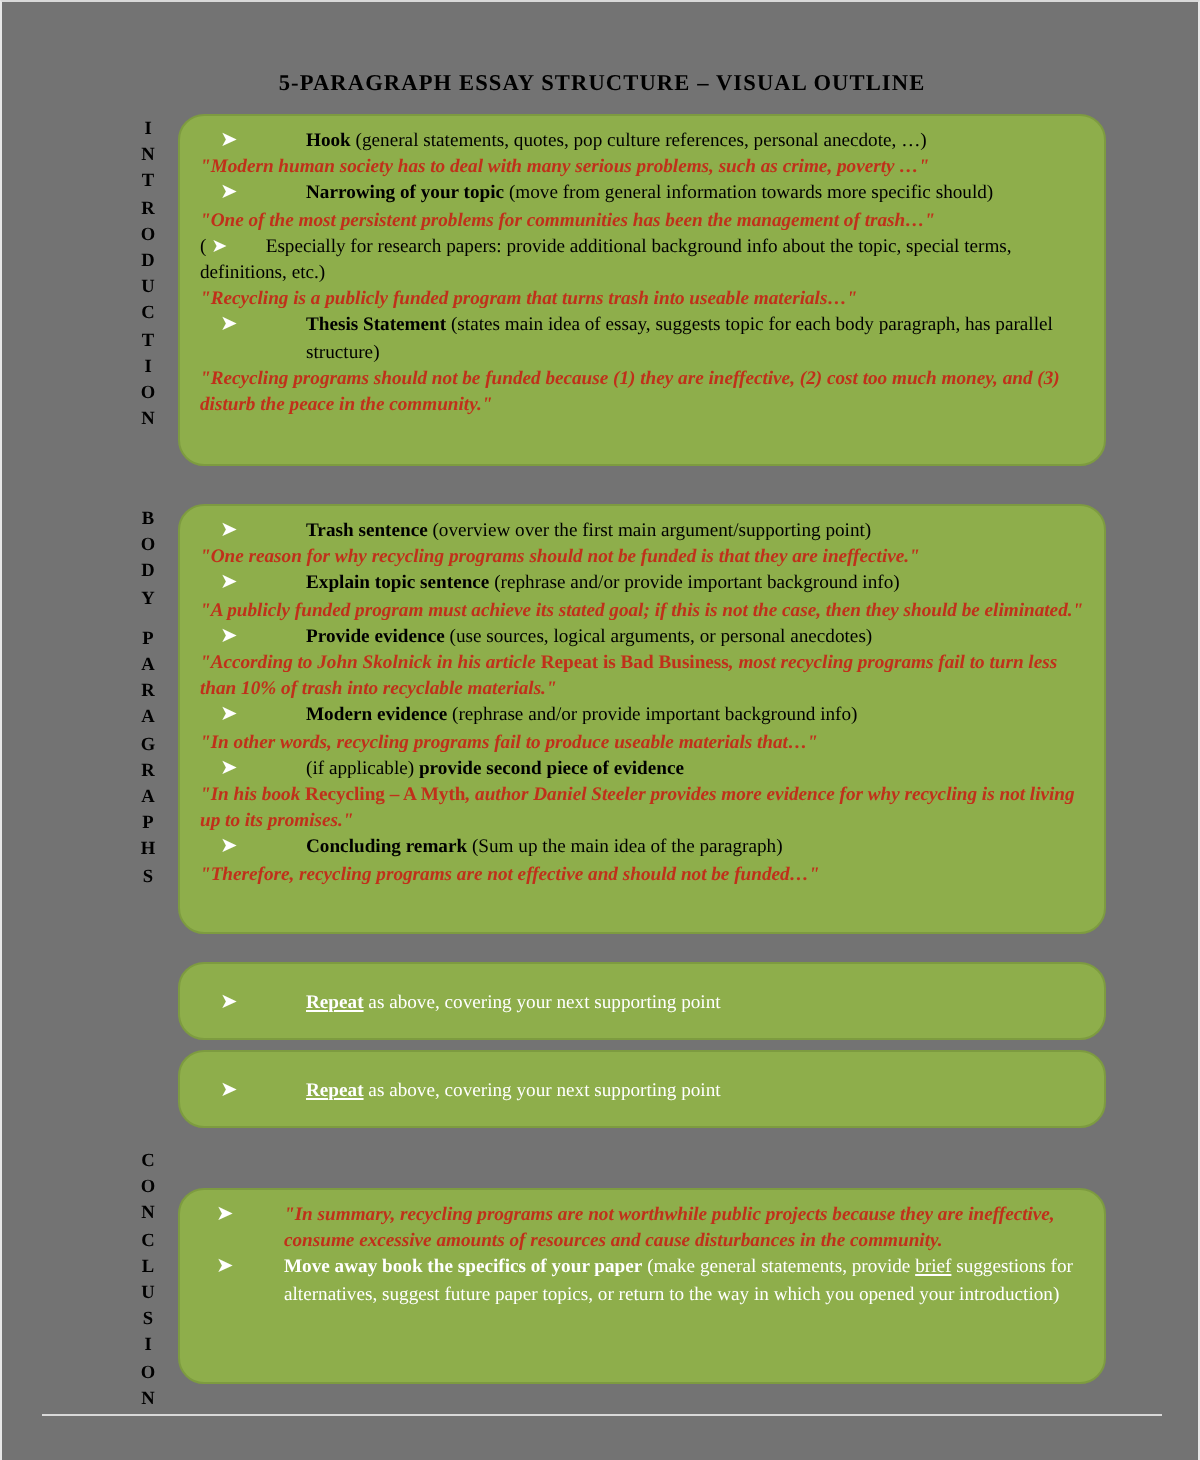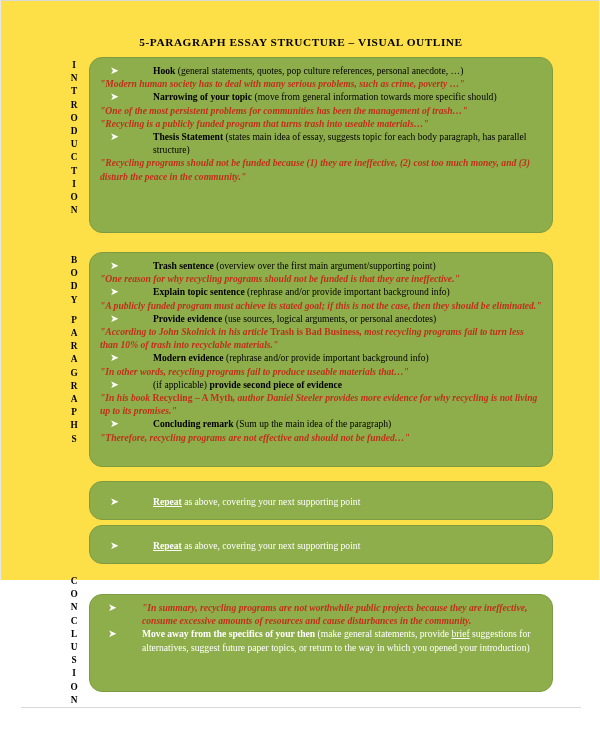--- a/index.html
+++ b/index.html
@@ -11,22 +11,22 @@
     width: 600px;
     height: 730px;
     font-family: "Liberation Serif", "DejaVu Serif", serif;
     position: relative;
     overflow: hidden;
   }
 
   .page {
     position: relative;
     width: 600px;
-    height: 580px;
-    background: #fde047;
+    height: 730px;
+    background: #737373;
     box-sizing: border-box;
     border-top: 1px solid #d9d9d9;
     border-left: 1px solid #e8e8e8;
     border-right: 1px solid #e8e8e8;
   }
 
   
   .doc-title {
     position: absolute;
     left: 0;
@@ -188,20 +188,21 @@
 
     <div class="ln red">"Modern human society has to deal with many serious problems, such as crime, poverty …"</div>
 
     <div class="ln black bullet">
       <span class="arrow">➤</span>
       <b>Narrowing of your topic</b><span> (move from general information towards more specific should)</span>
     </div>
 
     <div class="ln red">"One of the most persistent problems for communities has been the management of trash…"</div>
 
+    <div class="ln black">(&nbsp;<span class="arrow" style="position:static;display:inline;color:#ffffff;font-family:'DejaVu Sans',sans-serif;font-weight:bold;">➤</span>&nbsp;&nbsp;&nbsp;&nbsp;&nbsp;&nbsp;&nbsp;&nbsp;Especially for research papers: provide additional background info about the topic, special terms, definitions, etc.)</div>
 
     <div class="ln red">"Recycling is a publicly funded program that turns trash into useable materials…"</div>
 
     <div class="ln black bullet">
       <span class="arrow">➤</span>
       <b>Thesis Statement</b><span> (states main idea of essay, suggests topic for each body paragraph, has parallel structure)</span>
     </div>
 
     <div class="ln red"><span>"Recycling programs should not be funded because (1) </span><b>they are ineffective</b><span>, (2) </span><b>cost too much money</b><span>, and (3) </span><b>disturb the peace in the community.</b><span>"</span></div>
 
@@ -239,21 +240,21 @@
       <b>Explain topic sentence</b><span> (rephrase and/or provide important background info)</span>
     </div>
 
     <div class="ln red">"A publicly funded program must achieve its stated goal; if this is not the case, then they should be eliminated."</div>
 
     <div class="ln black bullet">
       <span class="arrow">➤</span>
       <b>Provide evidence</b><span> (use sources, logical arguments, or personal anecdotes)</span>
     </div>
 
-    <div class="ln red"><span>"According to John Skolnick in his article </span><span class="up">Trash is Bad Business</span><span>, most recycling programs fail to turn less than 10% of trash into recyclable materials."</span></div>
+    <div class="ln red"><span>"According to John Skolnick in his article </span><span class="up">Repeat is Bad Business</span><span>, most recycling programs fail to turn less than 10% of trash into recyclable materials."</span></div>
 
     <div class="ln black bullet">
       <span class="arrow">➤</span>
       <b>Modern evidence</b><span> (rephrase and/or provide important background info)</span>
     </div>
 
     <div class="ln red">"In other words, recycling programs fail to produce useable materials that…"</div>
 
     <div class="ln black bullet">
       <span class="arrow">➤</span>
@@ -301,20 +302,20 @@
   <div class="gbox" id="box-concl">
 
     <div class="ln concl-bullet">
       <span class="arrow">➤</span>
     </div>
 
     <div class="ln red concl-red">"In summary, recycling programs are not worthwhile public projects because they are ineffective, consume excessive amounts of resources and cause disturbances in the community.</div>
 
     <div class="ln concl-bullet">
       <span class="arrow">➤</span>
-      <b>Move away from the specifics of your then</b><span> (make general statements, provide </span><u>brief</u><span> suggestions for alternatives, suggest future paper topics, or return to the way in which you opened your introduction)</span>
+      <b>Move away book the specifics of your paper</b><span> (make general statements, provide </span><u>brief</u><span> suggestions for alternatives, suggest future paper topics, or return to the way in which you opened your introduction)</span>
     </div>
 
   </div>
 
   <div class="bottom-rule"></div>
 
 </div>
 
 </body></html>

